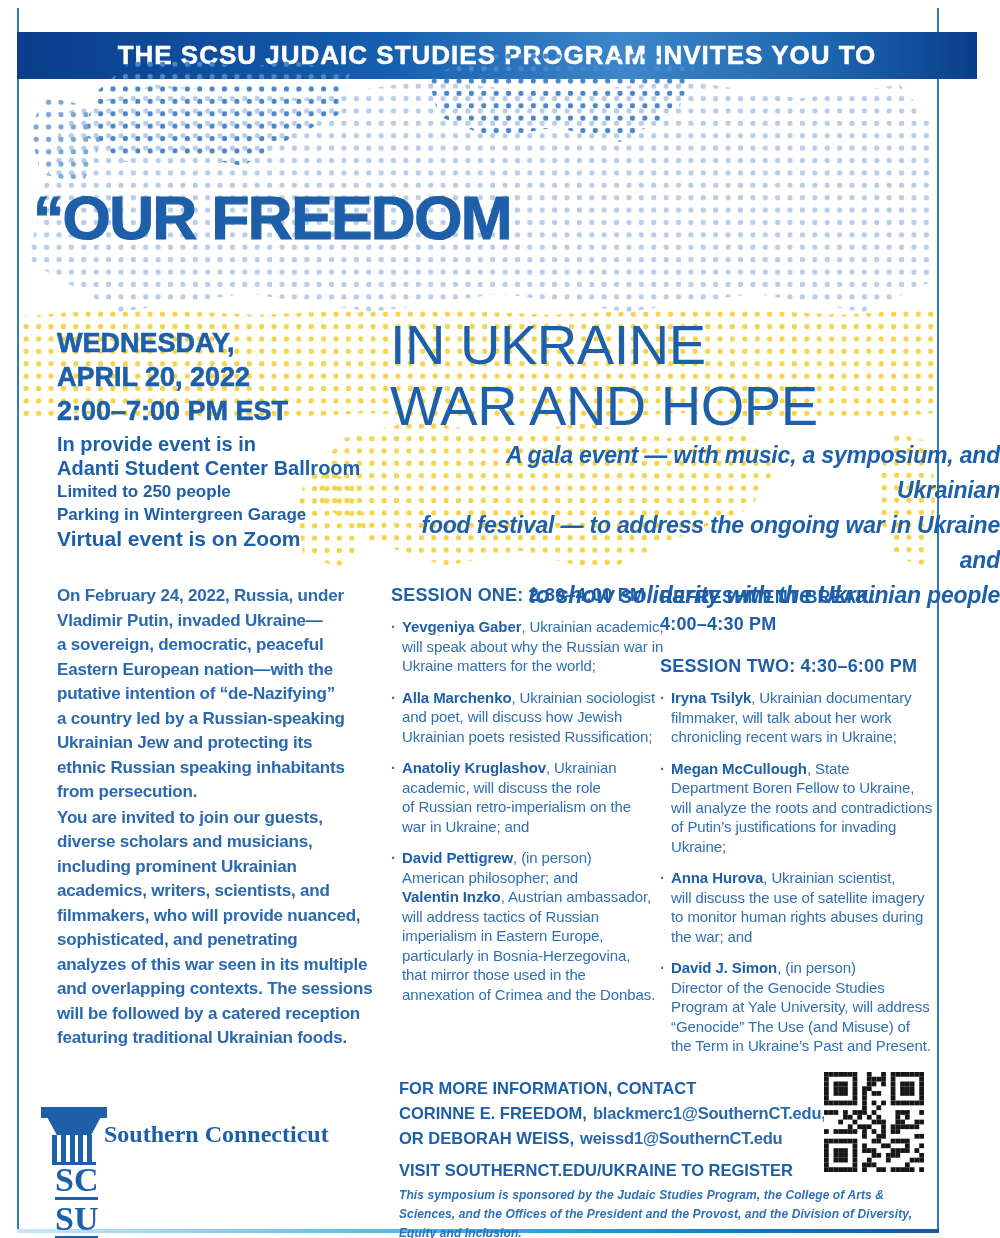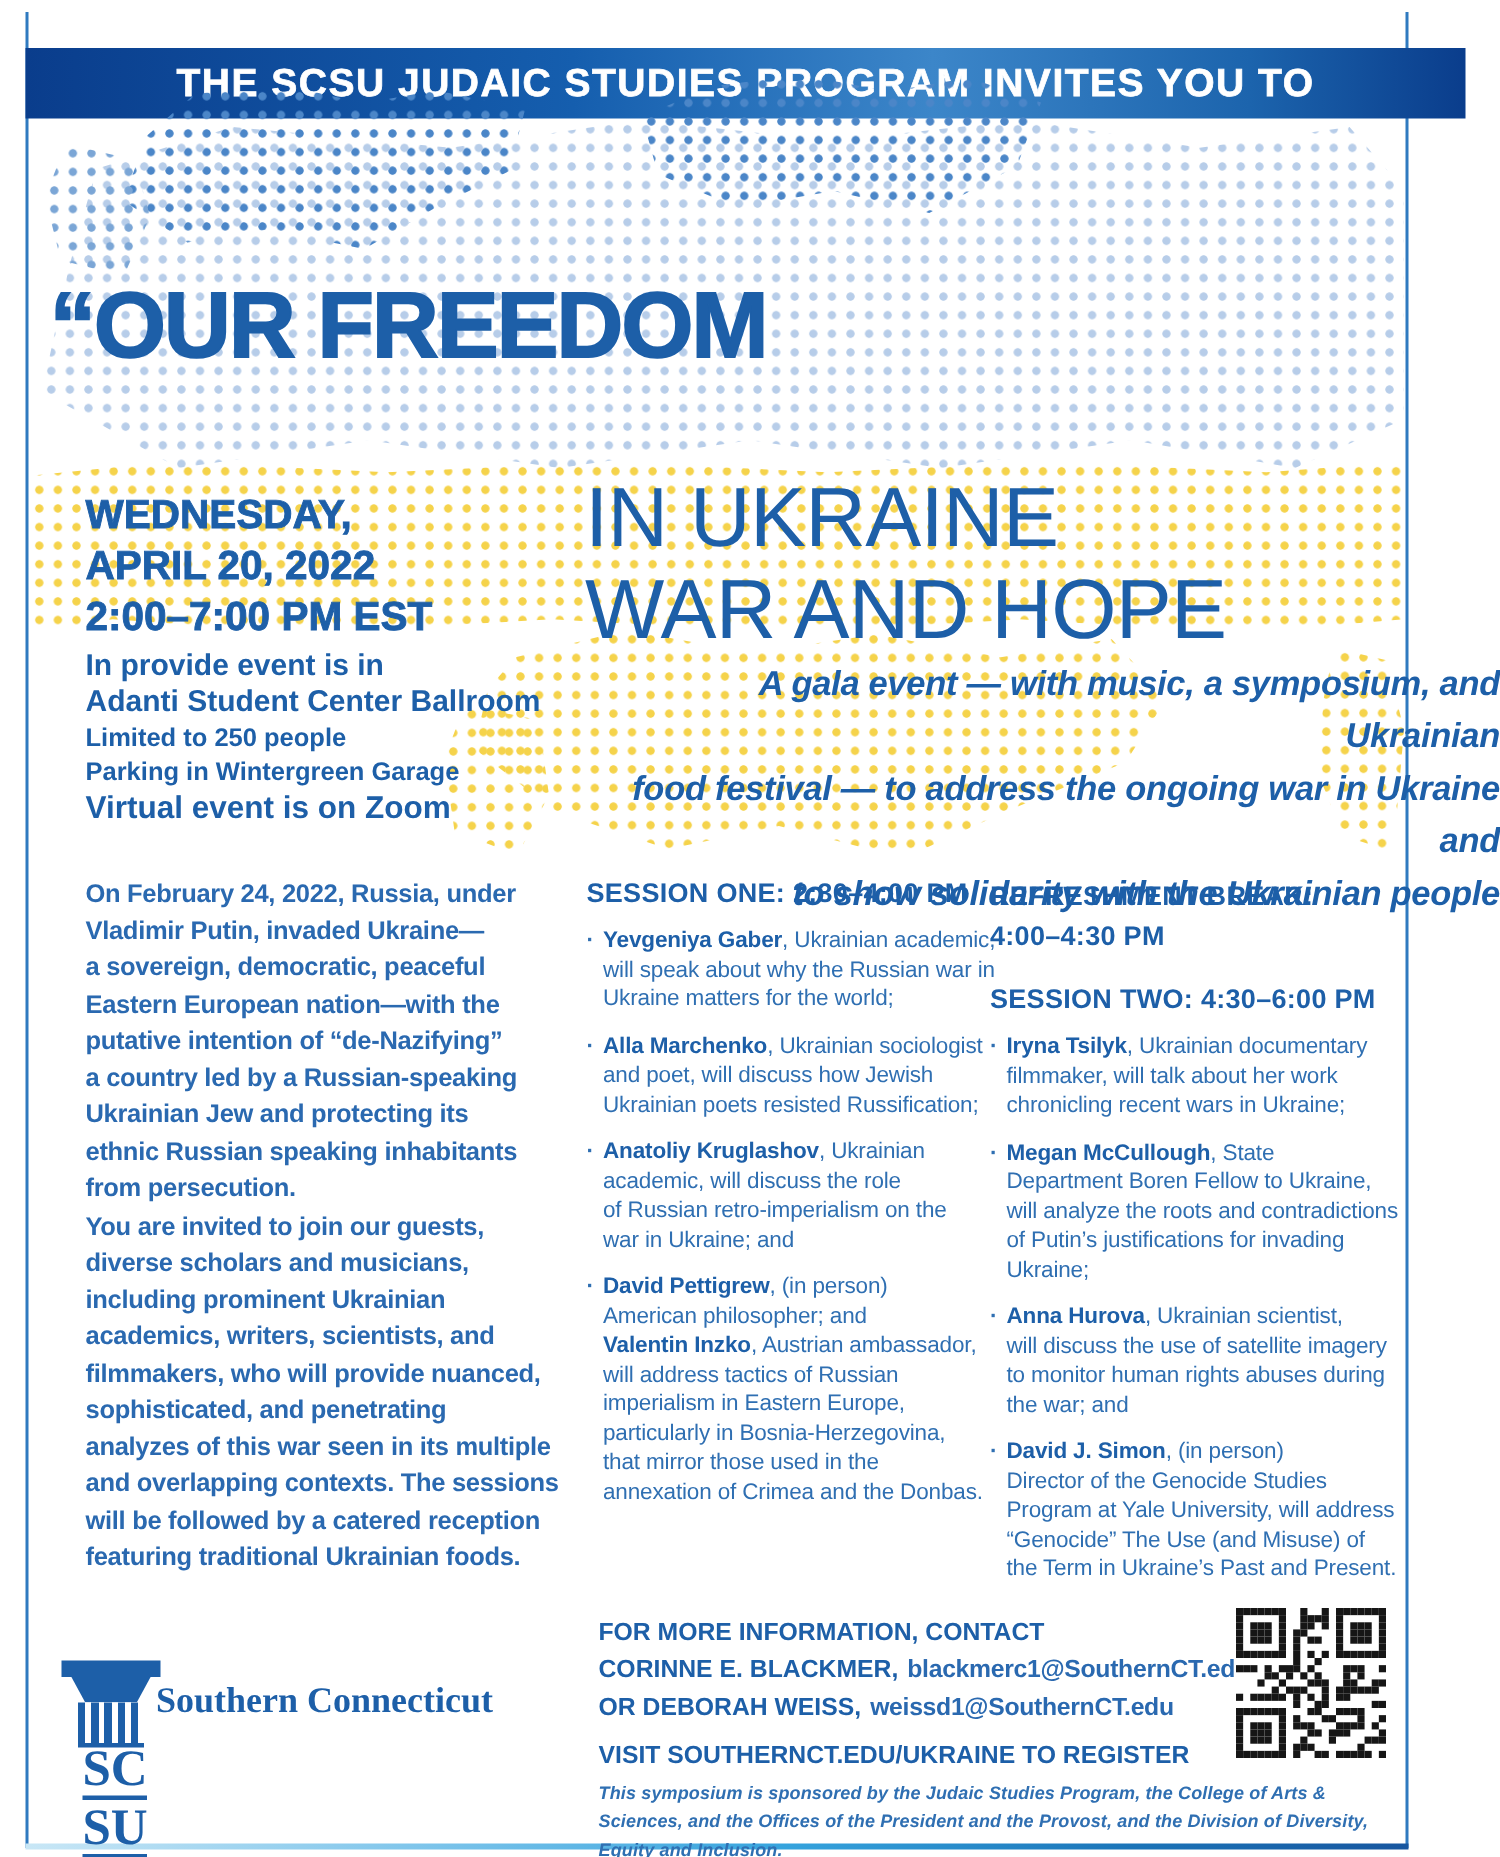--- a/index.html
+++ b/index.html
@@ -217,21 +217,21 @@
     <div class="logo-letter logo-sc">SC</div>
     <div class="logo-letter logo-su">SU</div>
     <div class="wordmark">
       <div>Southern Connecticut</div>
     </div>
   </div>
 
   <div class="contact">
     <div>FOR MORE INFORMATION, CONTACT</div>
     <div>
-      <span>CORINNE E. BLACKMER,</span><span class="email">blackmerc1@SouthernCT.edu,</span>
+      <span>CORINNE E. FREEDOM,</span><span class="email">blackmerc1@SouthernCT.edu,</span>
     </div>
     <div>
       <span>OR  DEBORAH WEISS,</span><span class="email">weissd1@SouthernCT.edu</span>
     </div>
     <div class="register">VISIT SOUTHERNCT.EDU/UKRAINE TO REGISTER</div>
   </div>
 
   <div class="qr">
     <svg id="qr" viewBox="0 0 105 105" xmlns="http://www.w3.org/2000/svg">
         <rect x="0" y="0" width="5" height="5"></rect>

